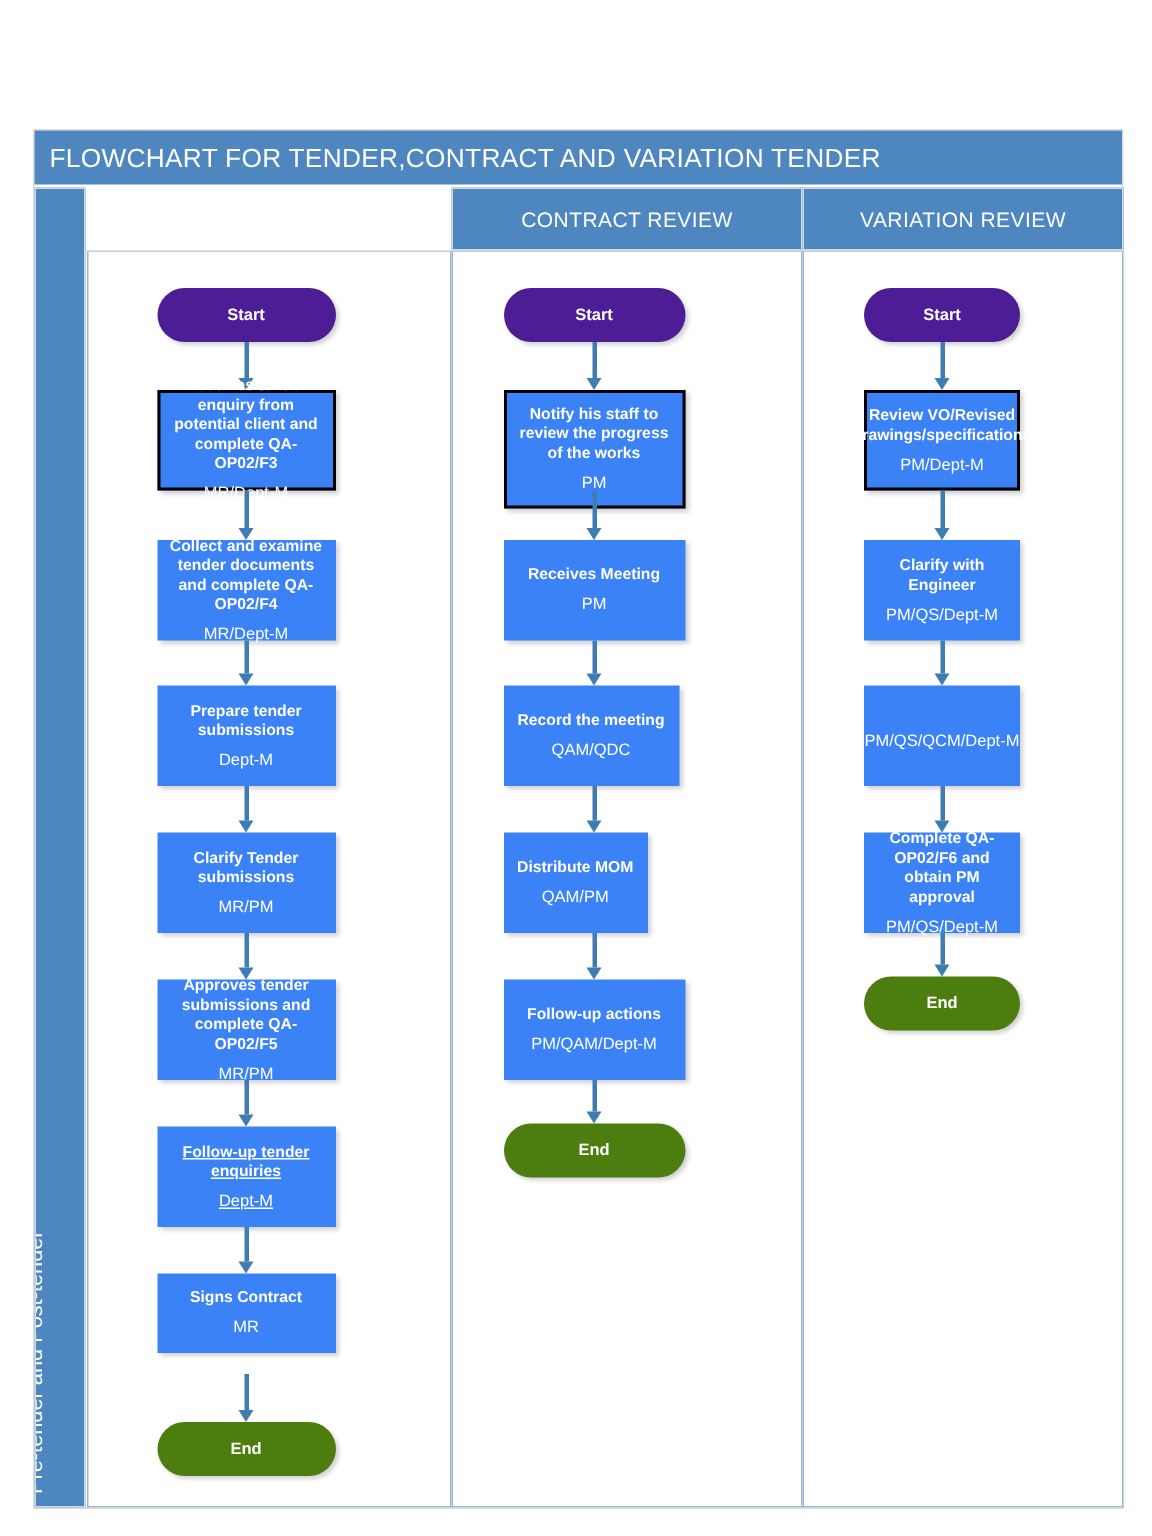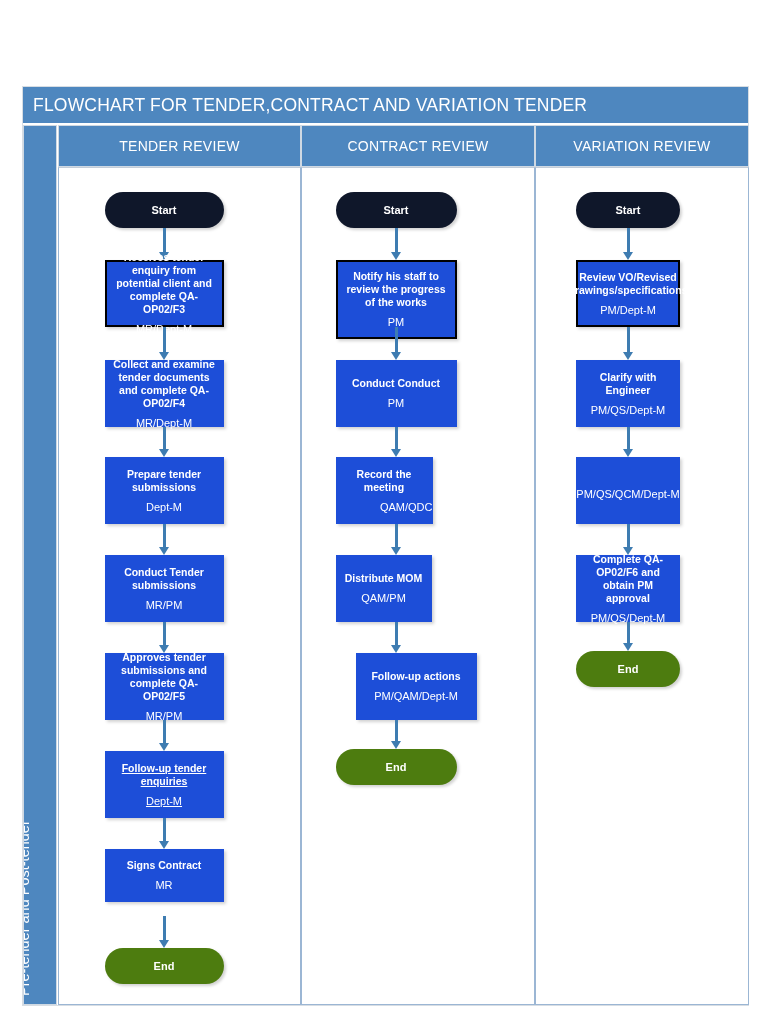--- a/index.html
+++ b/index.html
@@ -121,28 +121,28 @@
     padding: 0 5px;
   }
   .node .role {
     font-weight: normal;
     font-size: 11px;
     line-height: 14px;
     margin-top: 6px;
   }
 
   .node.process {
-    background: #1d4ed8;
+    background: #3b82f6;
     border: none;
   }
   .node.process.emphasis {
     border: 2px solid #000000;
   }
   .node.terminator-start {
-    background: #0f172a;
+    background: #4c1d95;
     border-radius: 40px;
   }
   .node.terminator-end {
     background: #4d7c0f;
     border-radius: 40px;
   }
   .node.terminator-start .main,
   .node.terminator-end .main {
     font-size: 11px;
     font-weight: bold;
@@ -175,21 +175,20 @@
 <div id="flowchart-frame">
 
   <div id="title-bar">
     <span id="title-text">FLOWCHART FOR TENDER,CONTRACT AND VARIATION TENDER</span>
   </div>
 
   <div id="swimlane-label">
     <span id="swimlane-label-text">Pre-tender and Post-tender</span>
   </div>
 
-  <div class="col-header col1">TENDER REVIEW</div>
   <div class="col-header col3">VARIATION REVIEW</div>
   <div class="col-header col2">CONTRACT REVIEW</div>
 
   <div class="col-body col1"></div>
   <div class="col-body col2"></div>
   <div class="col-body col3"></div>
 
   <div id="nodes-layer">
       <div class="node terminator-start" style="left: 81.5px; top: 105px; width: 119px; height: 36px;">
         <div class="main">Start</div>
@@ -216,21 +215,21 @@
       </div>
       <div class="node process" style="left: 81.5px; top: 370px; width: 119px; height: 67px;">
         <div class="main">Prepare tender submissions</div>
         <div class="role">Dept-M</div>
       </div>
       <div class="connector" style="left: 140px; top: 437px; width: 3px; height: 31px;">
         <div class="stem" style="height: 23px;"></div>
         <div class="head" style="top: 23px;"></div>
       </div>
       <div class="node process" style="left: 81.5px; top: 468px; width: 119px; height: 67px;">
-        <div class="main">Conduct Tender submissions</div>
+        <div class="main">Clarify Tender submissions</div>
         <div class="role">MR/PM</div>
       </div>
       <div class="connector" style="left: 140px; top: 535px; width: 3px; height: 31px;">
         <div class="stem" style="height: 23px;"></div>
         <div class="head" style="top: 23px;"></div>
       </div>
       <div class="node process" style="left: 81.5px; top: 566px; width: 119px; height: 67px;">
         <div class="main">Approves tender submissions and complete QA-OP02/F5</div>
         <div class="role">MR/PM</div>
       </div>
@@ -266,44 +265,44 @@
       </div>
       <div class="node process emphasis" style="left: 312.5px; top: 173px; width: 121px; height: 79px;">
         <div class="main">Notify his staff to review the progress of the works</div>
         <div class="role">PM</div>
       </div>
       <div class="connector" style="left: 372px; top: 240px; width: 3px; height: 33px;">
         <div class="stem" style="height: 25px;"></div>
         <div class="head" style="top: 25px;"></div>
       </div>
       <div class="node process" style="left: 312.5px; top: 273px; width: 121px; height: 67px;">
-        <div class="main">Conduct Conduct</div>
+        <div class="main">Receives Meeting</div>
         <div class="role">PM</div>
       </div>
       <div class="connector" style="left: 372px; top: 340px; width: 3px; height: 30px;">
         <div class="stem" style="height: 22px;"></div>
         <div class="head" style="top: 22px;"></div>
       </div>
-      <div class="node process" style="left: 312.5px; top: 370px; width: 97px; height: 67px; align-items: flex-end;">
+      <div class="node process" style="left: 312.5px; top: 370px; width: 117px; height: 67px;">
         <div class="main">Record the meeting</div>
         <div class="role">QAM/QDC</div>
       </div>
       <div class="connector" style="left: 372px; top: 437px; width: 3px; height: 31px;">
         <div class="stem" style="height: 23px;"></div>
         <div class="head" style="top: 23px;"></div>
       </div>
       <div class="node process" style="left: 312.5px; top: 468px; width: 96px; height: 67px;">
         <div class="main">Distribute MOM</div>
         <div class="role">QAM/PM</div>
       </div>
       <div class="connector" style="left: 372px; top: 535px; width: 3px; height: 31px;">
         <div class="stem" style="height: 23px;"></div>
         <div class="head" style="top: 23px;"></div>
       </div>
-      <div class="node process" style="left: 312.5px; top: 566px; width: 121px; height: 67px; margin-left: 20px;">
+      <div class="node process" style="left: 312.5px; top: 566px; width: 121px; height: 67px;">
         <div class="main">Follow-up actions</div>
         <div class="role">PM/QAM/Dept-M</div>
       </div>
       <div class="connector" style="left: 372px; top: 633px; width: 3px; height: 29px;">
         <div class="stem" style="height: 21px;"></div>
         <div class="head" style="top: 21px;"></div>
       </div>
       <div class="node terminator-end" style="left: 312.5px; top: 662px; width: 121px; height: 36px;">
         <div class="main">End</div>
       </div>

